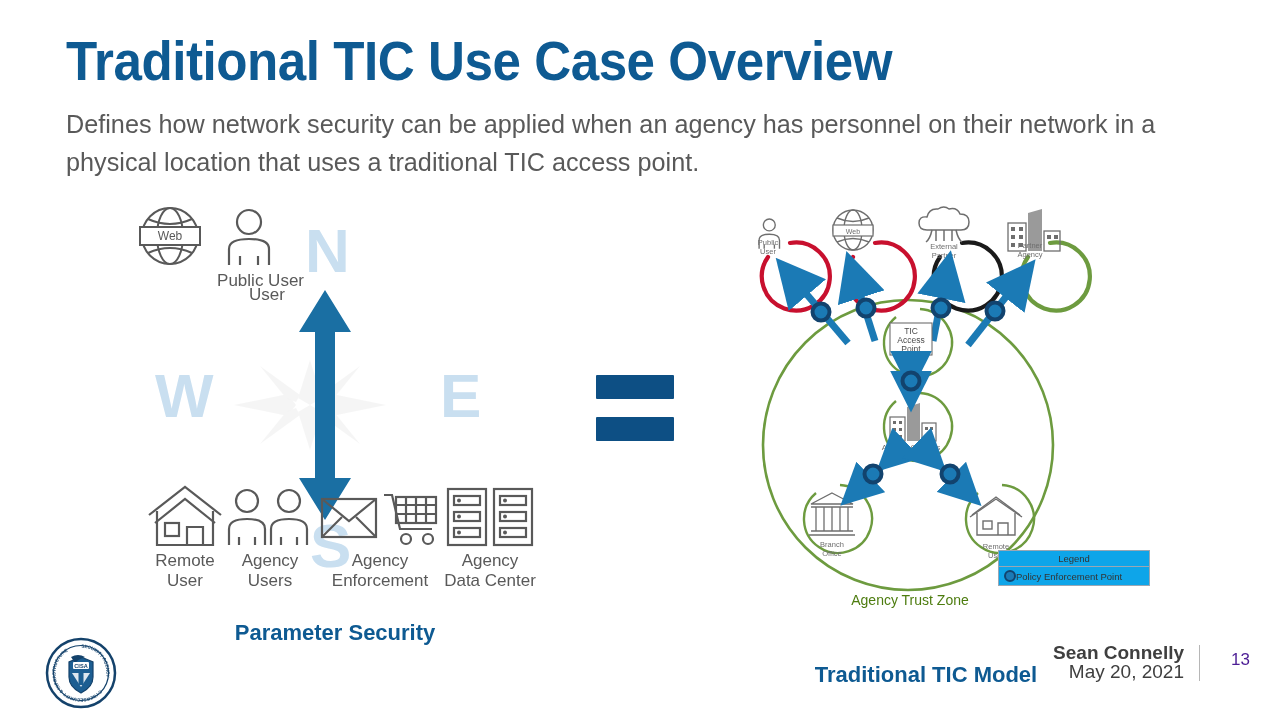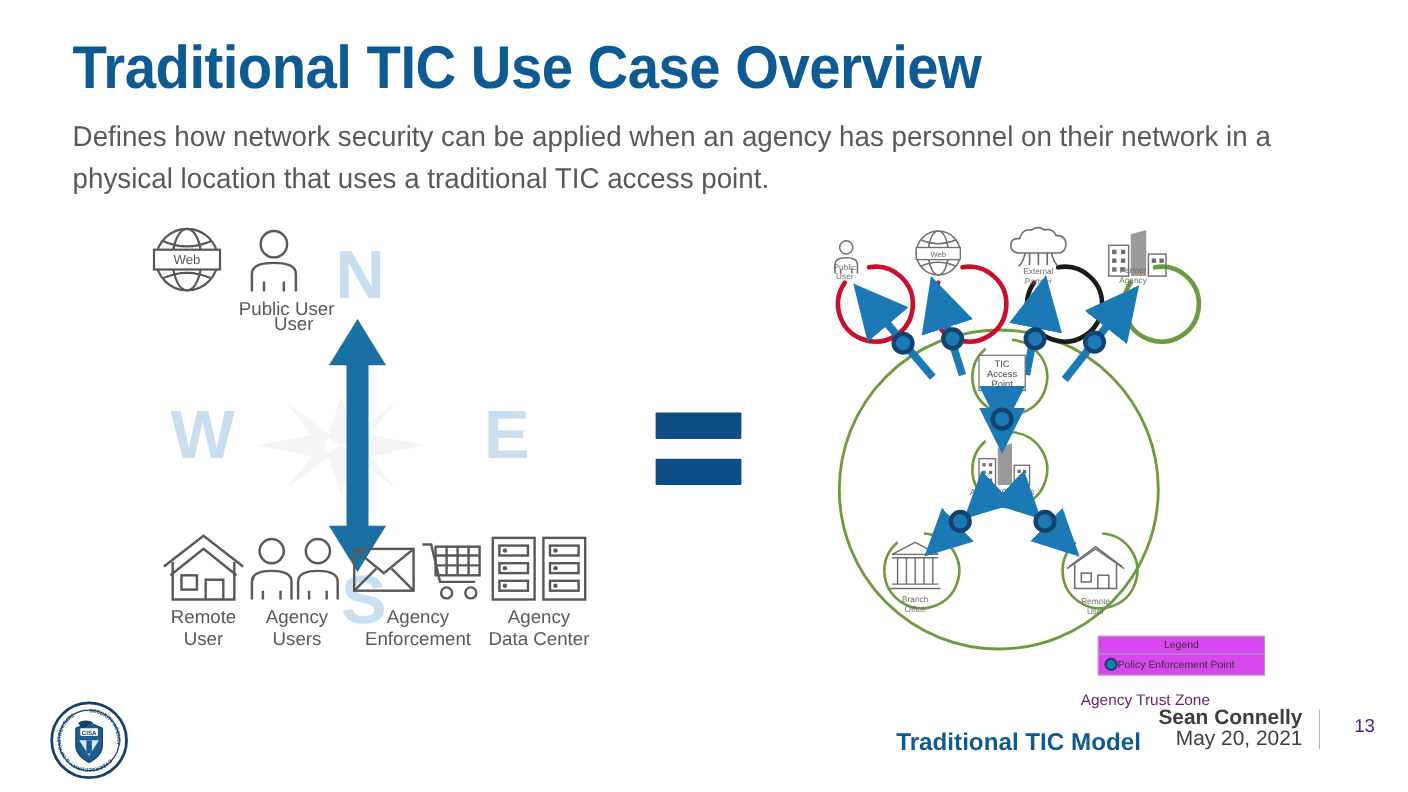--- a/index.html
+++ b/index.html
@@ -70,42 +70,42 @@
   .equals .bar{
     width:78px;height:24px;background:#0d4f84;border-radius:1px;
   }
   .equals .bar+.bar{margin-top:18px;}
 
   
   .right-panel{position:absolute;left:720px;top:195px;width:400px;height:430px;}
 
   
   .legend{
-    position:absolute;left:998px;top:578px;
+    position:absolute;left:998px;top:550px;
     width:150px;
     border:1px solid #9aa7b4;
-    background:#d946ef;
+    background:#0ea5e9;
     font-size:9.5px;
     color:#333;
   }
   .legend .lg-head{
     text-align:center;padding:2px 0 2px;
     border-bottom:1px solid #9aa7b4;
   }
   .legend .lg-row{
     display:flex;align-items:center;gap:0;padding:3px 5px;
   }
   .pep-dot{
     width:12px;height:12px;border-radius:50%;
     background:#1b7ab5;border:2.5px solid #12436e;
     box-sizing:border-box;flex:none;
   }
   .trust-zone-label{
-    position:absolute;left:720px;top:628px;width:380px;
-    text-align:right;font-size:14px;color:#701a75;
+    position:absolute;left:720px;top:592px;width:380px;
+    text-align:center;font-size:14px;color:#4d7c0f;
   }
 
   
   .cisa-logo{position:absolute;left:45px;top:637px;width:72px;height:72px;}
   .footer-meta{
     position:absolute;right:96px;top:643px;
     text-align:right;font-size:19px;line-height:19px;color:#3f3f3f;
   }
   .footer-meta .name{font-weight:bold;}
   .footer-divider{
@@ -279,20 +279,21 @@
               <circle cx="61" cy="47.5" r="2"></circle>
           </g>
         </svg>
       </div>
       <div class="cap">
         <div>Agency</div>
         <div>Data Center</div>
       </div>
     </div>
 
+    <div class="caption-blue" style="top:425px;left:0;">Parameter Security</div>
   </div>
 
   <div class="equals">
     <div class="bar"></div>
     <div class="bar"></div>
   </div>
 
   <div class="right-panel">
     <svg width="400" height="430" viewBox="0 0 400 430">
       <defs>

